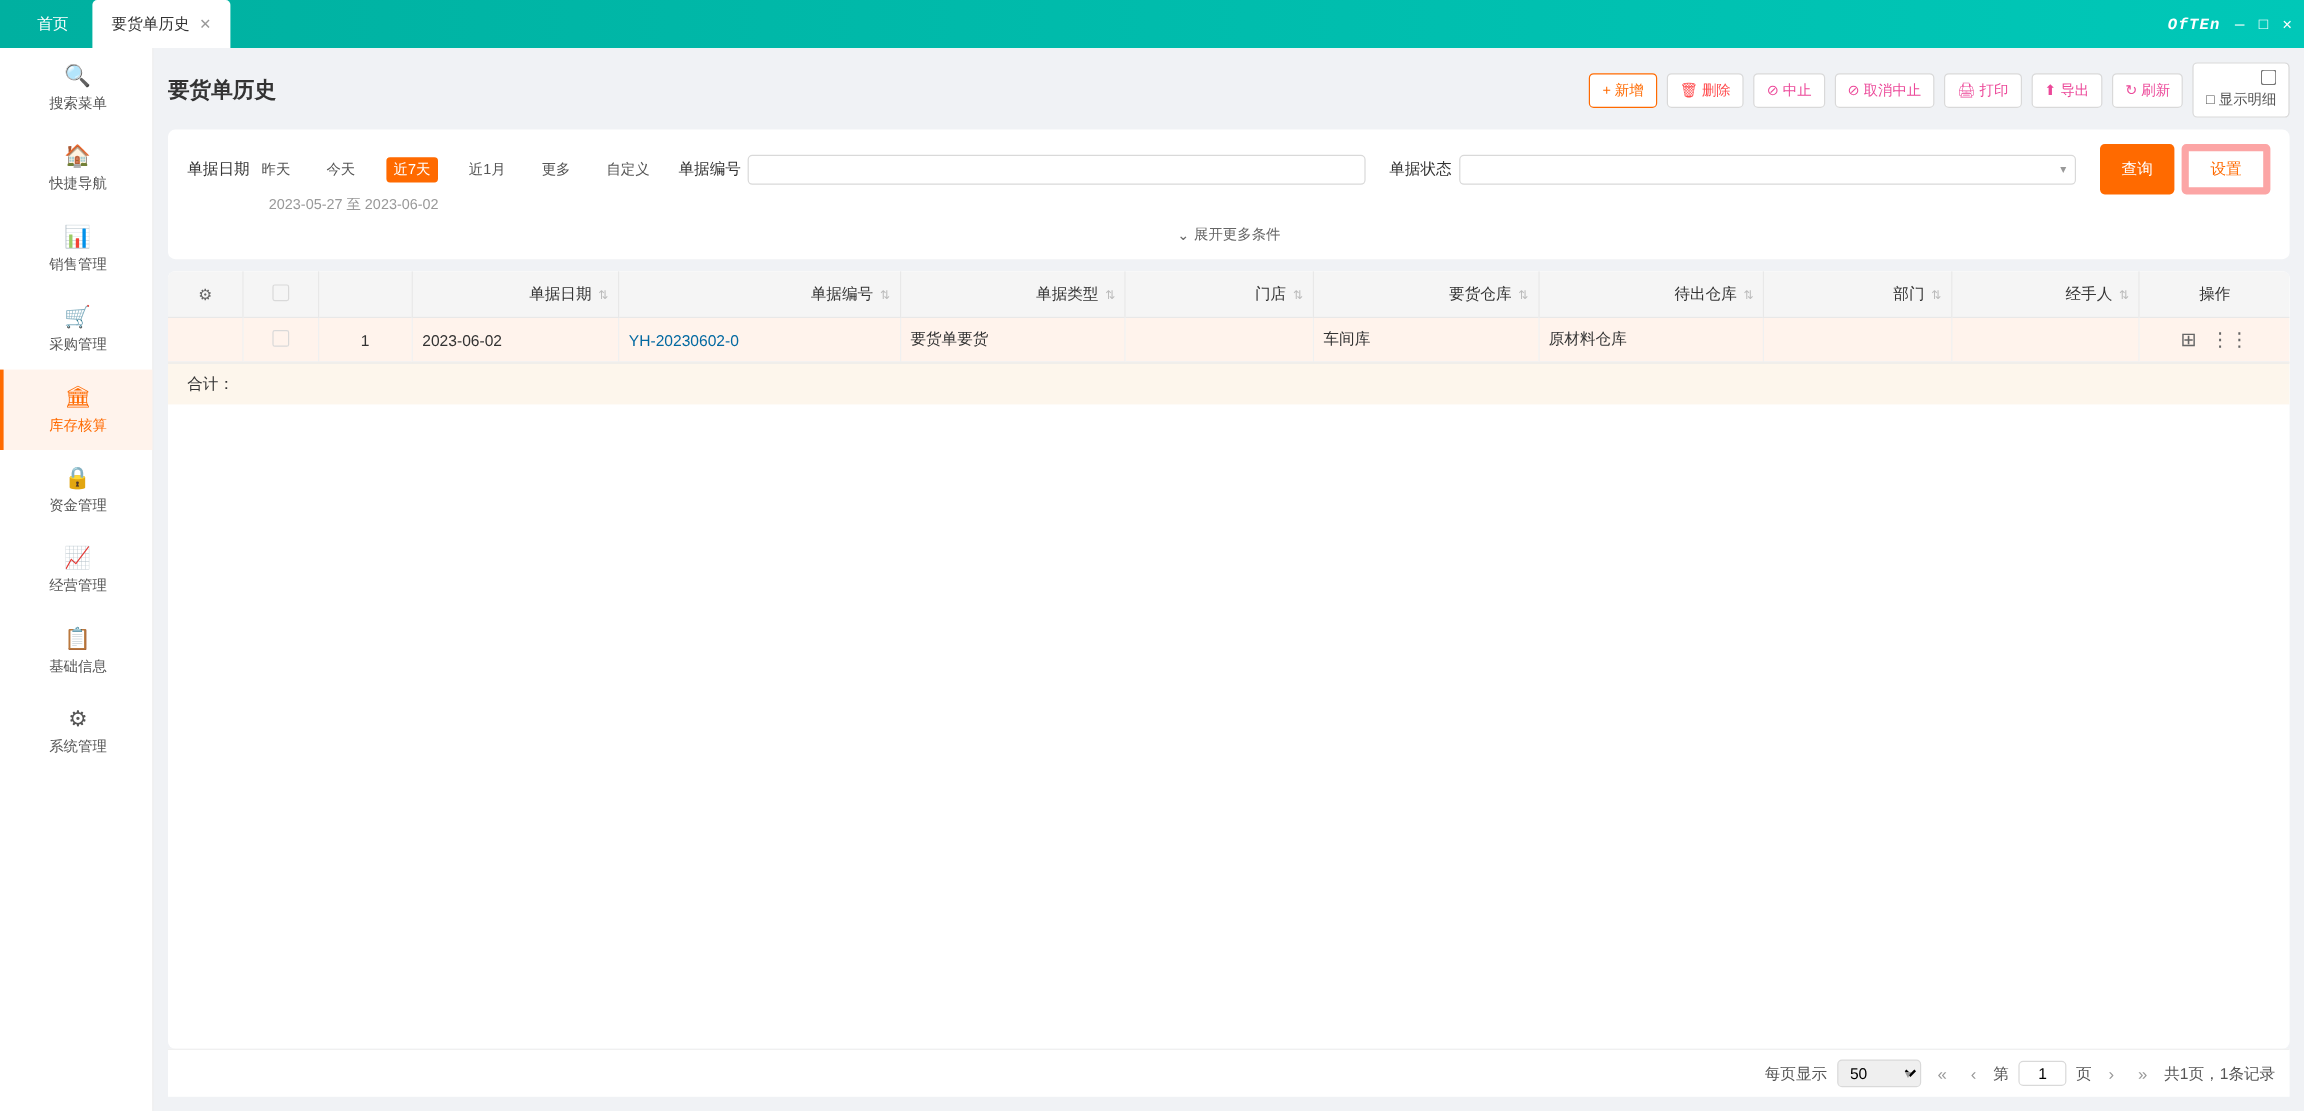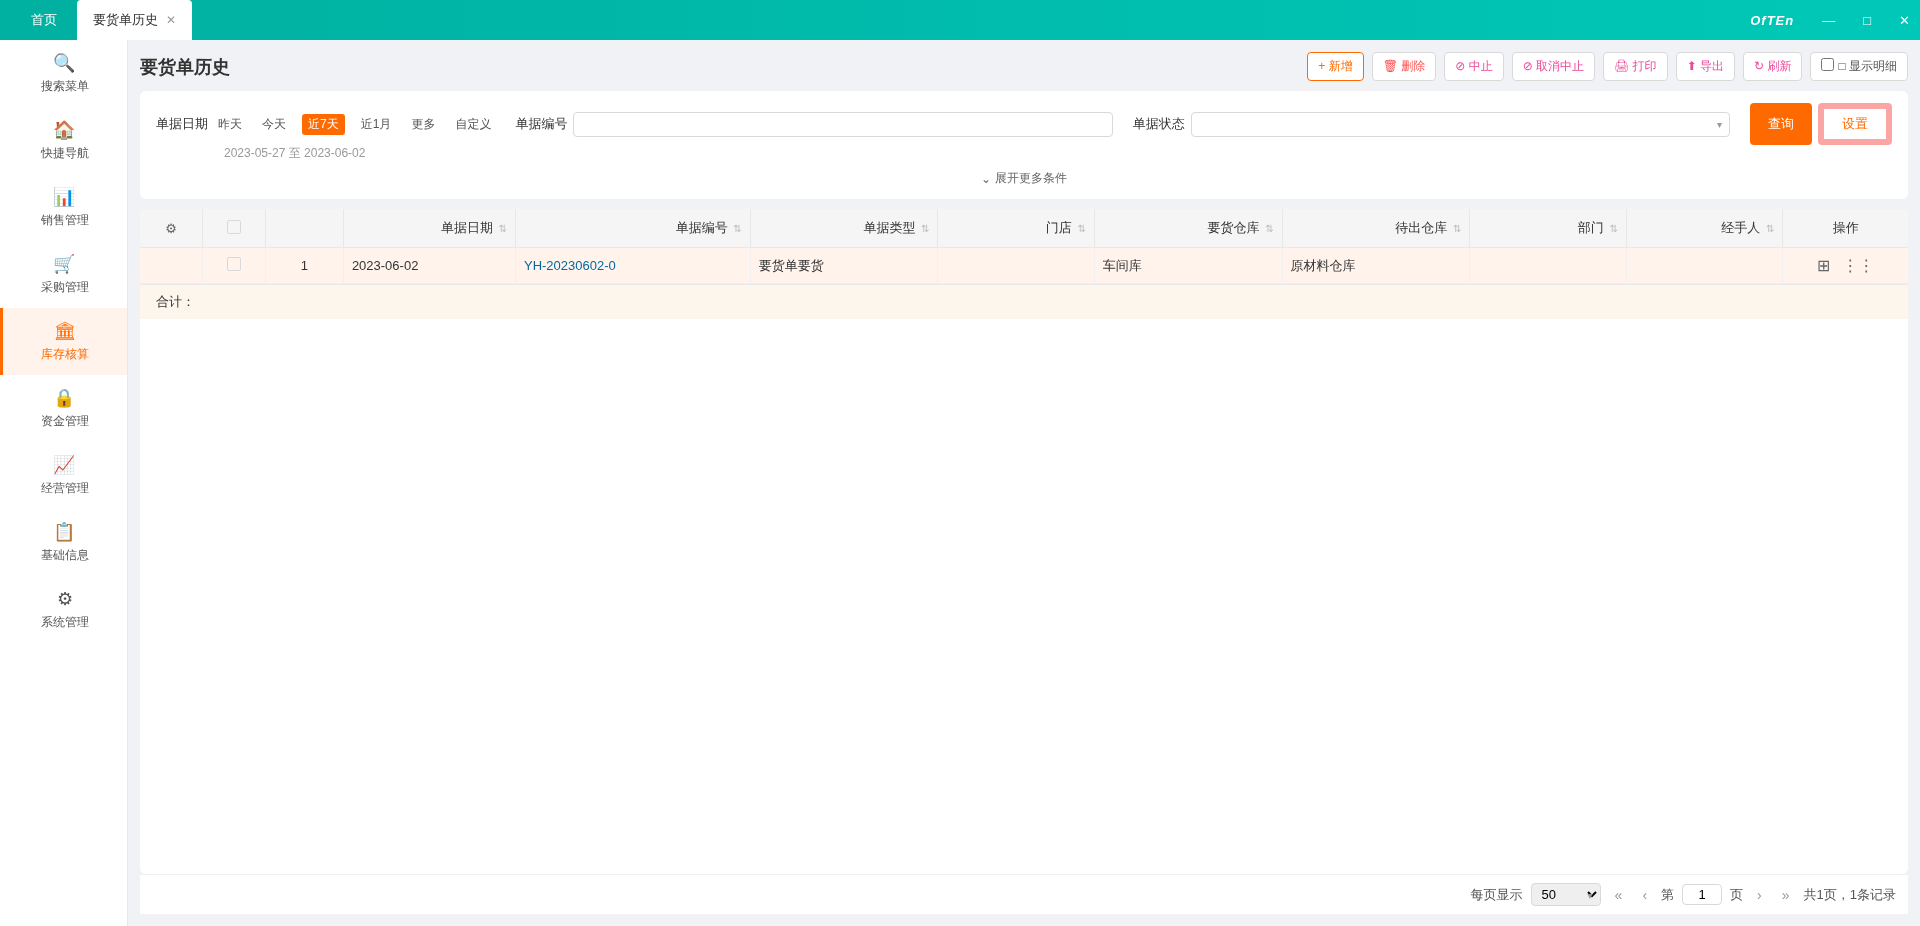--- a/index.html
+++ b/index.html
@@ -45,23 +45,24 @@
     .tab-active .close-btn {
       margin-left: 8px;
       cursor: pointer;
       color: #999;
       font-size: 12px;
     }
     .top-bar-right {
       margin-left: auto;
       display: flex;
       align-items: center;
-      gap: 28px;
+      gap: 12px;
       color: white;
       font-size: 13px;
+      font-family: Liberation Mono, monospace;
     }
     .top-bar-right span { cursor: pointer; }
 
     
     .main-layout {
       display: flex;
       flex: 1;
       overflow: hidden;
     }
 
@@ -149,29 +150,30 @@
       background: white;
       color: #ff6a00;
       border: 6px solid #fca5a5;
       padding: 6px 18px;
       border-radius: 4px;
       cursor: pointer;
       font-size: 13px;
     }
     .display-detail-btn {
       display: flex;
-      align-items: flex-start;
+      align-items: flex-end;
       gap: 4px;
       padding: 5px 10px;
       background: white;
       border: 1px solid #d9d9d9;
       border-radius: 4px;
       cursor: pointer;
       font-size: 12px;
       color: #555;
+      flex-direction: column;
     }
 
     
     .filter-panel {
       background: white;
       border-radius: 6px;
       padding: 12px 16px;
       margin-bottom: 10px;
     }
     .filter-row {
@@ -185,21 +187,21 @@
       align-items: center;
       gap: 6px;
     }
     .filter-label {
       color: #333;
       font-size: 13px;
       white-space: nowrap;
     }
     .date-shortcuts {
       display: flex;
-      gap: 12px;
+      gap: 22px;
     }
     .date-shortcut {
       font-size: 12px;
       color: #555;
       cursor: pointer;
       padding: 2px 4px;
     }
     .date-shortcut.active {
       background: #ff6a00;
       color: white;

